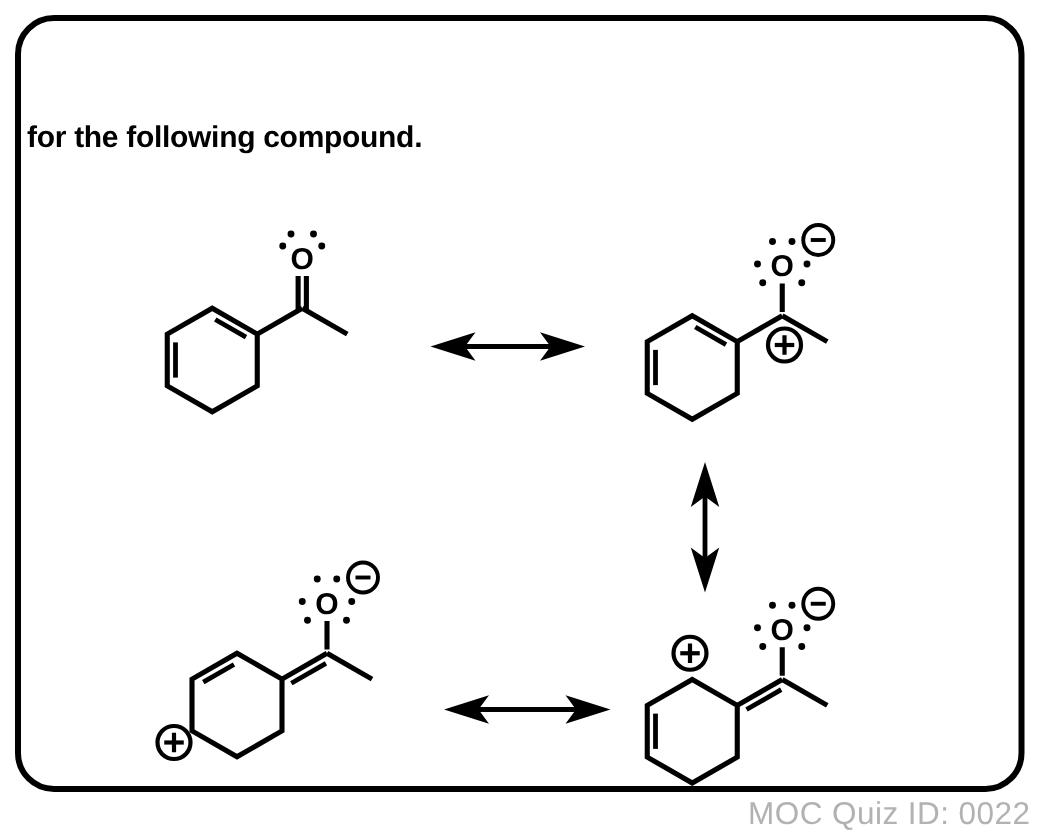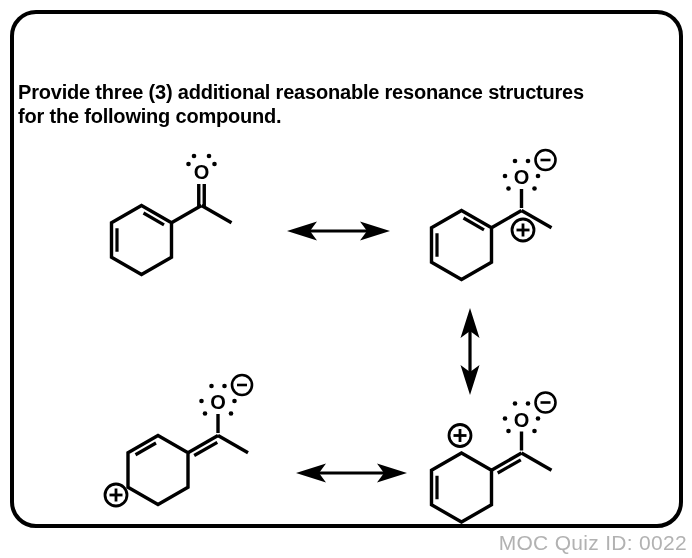--- a/index.html
+++ b/index.html
@@ -59,21 +59,20 @@
   .ashaft { stroke:#000000; stroke-width:3.2; fill:none; }
 </style>
 </head>
 <body>
 
 <div class="stage">
 
   <div class="frame"></div>
 
   <div class="title">
-    <div>Provide three (3) additional reasonable resonance structures</div>
     <div>for the following compound.</div>
   </div>
 
   <svg class="svg-layer" viewBox="0 0 692 558" xmlns="http://www.w3.org/2000/svg">
 
     <g>
       <polygon class="ring" points="141.5,205.5 171.5,222.75 171.5,257.25 141.5,274.5 111.5,257.25 111.5,222.75"></polygon>
       <line class="inner" x1="143.5" y1="213" x2="164" y2="224.8"></line>
       <line class="inner" x1="117" y1="251.75" x2="117" y2="228.25"></line>
       <line class="bond" x1="171.5" y1="222.75" x2="201.5" y2="205.5"></line>

